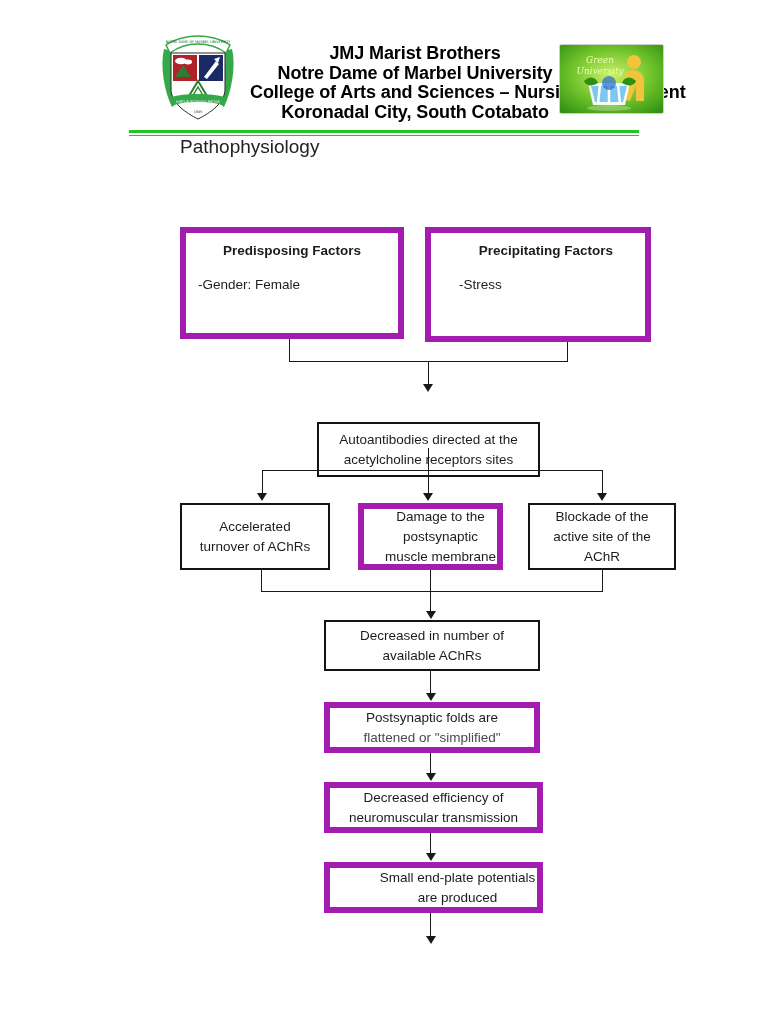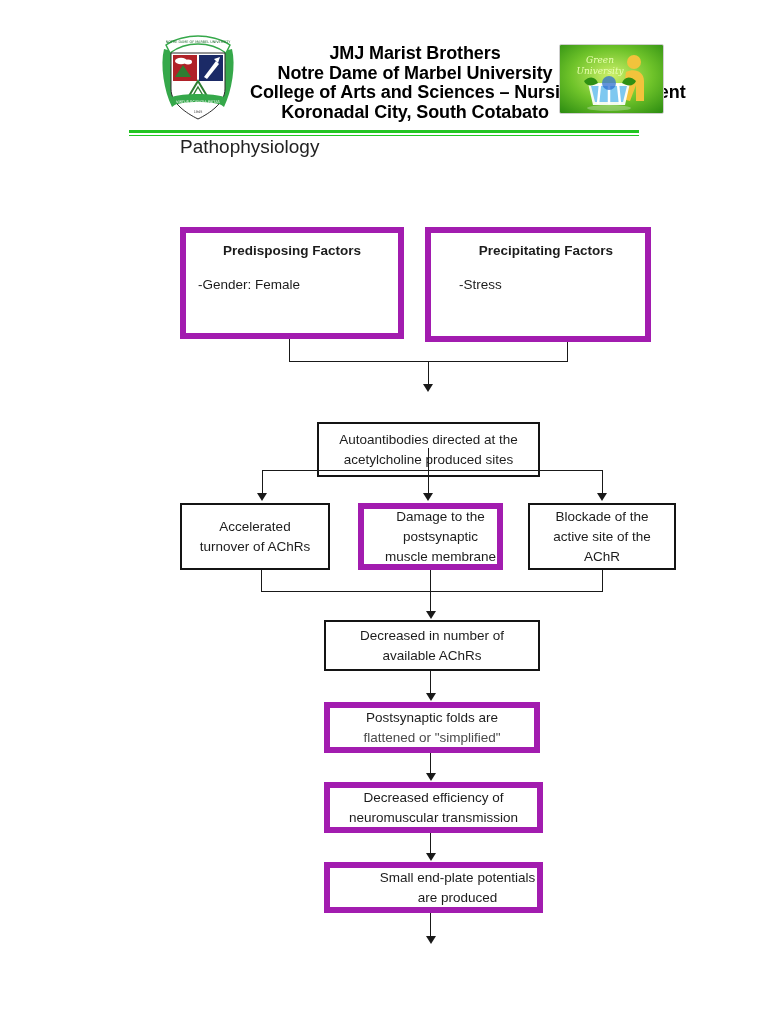--- a/index.html
+++ b/index.html
@@ -226,21 +226,21 @@
     </div>
 
     <div class="v" style="left:289px; top:339px; height:22px;"></div>
     <div class="v" style="left:567px; top:342px; height:19px;"></div>
     <div class="h" style="left:289px; top:361px; width:279px;"></div>
     <div class="v" style="left:428px; top:361px; height:24px;"></div>
     <div class="arrow" style="left:423px; top:384px;"></div>
 
     <div class="node thick" style="left:317px; top:393px; width:223px; height:55px;margin-top:29px;">
       <span class="ln">Autoantibodies directed at the</span>
-      <span class="ln">acetylcholine produced sites</span>
+      <span class="ln">acetylcholine receptors sites</span>
     </div>
 
     <div class="v thinline" style="left:428px; top:448px; height:22px;"></div>
     <div class="h thinline" style="left:262px; top:470px; width:340px;"></div>
     <div class="v thinline" style="left:262px; top:470px; height:24px;"></div>
     <div class="v thinline" style="left:428px; top:470px; height:24px;"></div>
     <div class="v thinline" style="left:602px; top:470px; height:24px;"></div>
     <div class="arrow" style="left:257px; top:493px;"></div>
     <div class="arrow" style="left:423px; top:493px;"></div>
     <div class="arrow" style="left:597px; top:493px;"></div>

